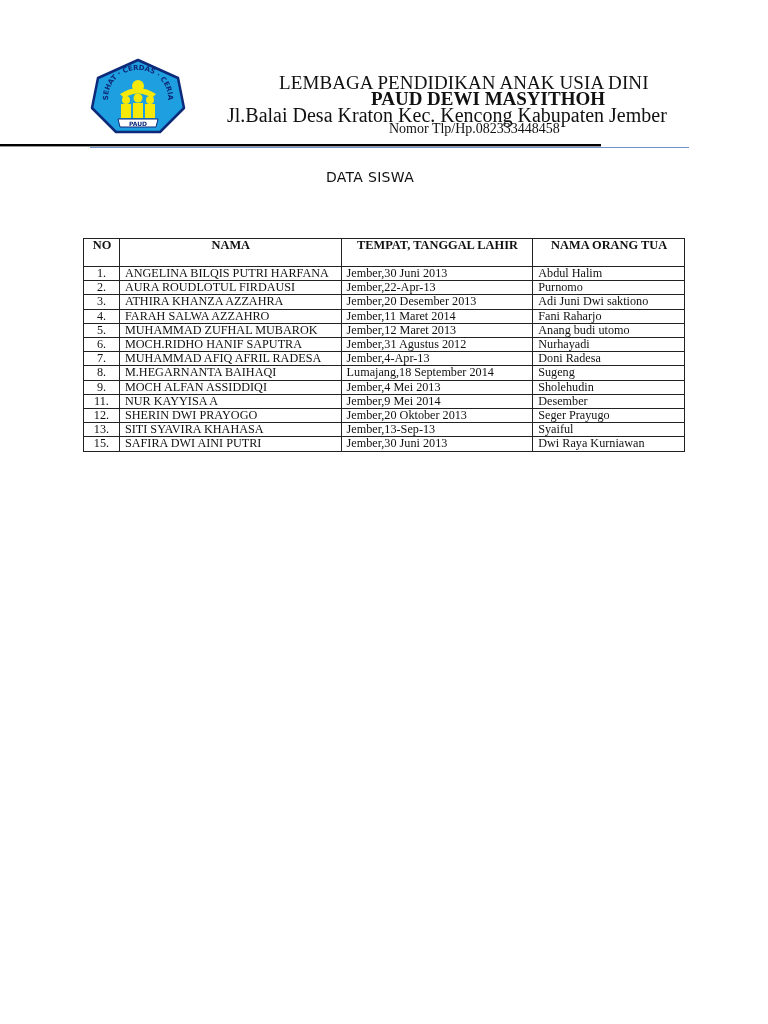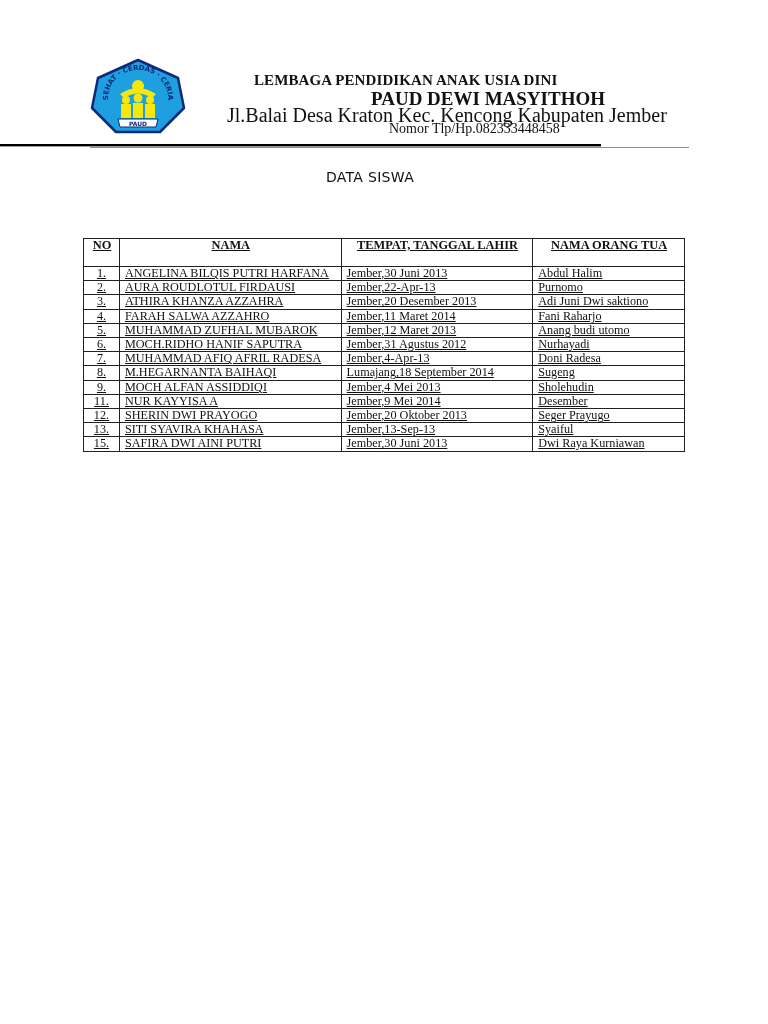--- a/index.html
+++ b/index.html
@@ -1,26 +1,26 @@
 <!DOCTYPE html>
 <html><head>
   <meta charset="utf-8">
   <style>
     html, body { margin: 0; padding: 0; background: #ffffff; }
     body { width: 768px; height: 1024px; position: relative; overflow: hidden; font-family: "Liberation Serif", serif; color: #111; }
     .logo { position: absolute; left: 90px; top: 58px; width: 96px; height: 76px; }
     .hdr { position: absolute; font-family: "Liberation Serif", serif; white-space: nowrap; }
-    .hdr-inst { left: 254px; top: 72px; font-size: 15px; font-weight: bold; letter-spacing: 0.1px; }
+    .hdr-inst { left: 279px; top: 72px; font-size: 19px; font-weight: normal; letter-spacing: 0.1px; }
     .hdr-school { left: 371px; top: 88px; font-size: 19px; font-weight: bold; }
     .hdr-addr { left: 227px; top: 104px; font-size: 20px; }
     .hdr-phone { left: 389px; top: 121px; font-size: 14px; }
     .rule-black { position: absolute; left: 0; top: 144px; width: 601px; height: 2px; background: #000; border-bottom: 1px solid #999; }
     .rule-blue { position: absolute; left: 90px; top: 147px; width: 599px; height: 1px; background: #6f93c8; }
     .doc-title { position: absolute; left: 0; width: 740px; top: 169px; text-align: center; font-family: "DejaVu Sans", sans-serif; font-size: 14px; letter-spacing: 0.3px; color: #111; }
-    table.siswa { position: absolute; left: 83px; top: 238px; width: 602px; border-collapse: collapse; font-family: "Liberation Serif", serif; font-size: 12.2px; line-height: 13.2px; text-decoration: underline; }
+    table.siswa { position: absolute; left: 83px; top: 238px; width: 602px; border-collapse: collapse; font-family: "Liberation Serif", serif; font-size: 12.2px; line-height: 13.2px; }
     table.siswa th, table.siswa td { border: 1px solid #222; padding: 0 4px 0 5px; vertical-align: bottom; }
     table.siswa th { font-weight: bold; vertical-align: top; text-align: center; font-size: 12.4px; height: 27px; padding-top: 0; }
     table.siswa td.no { text-align: center; vertical-align: top; width: 26px; padding: 0; }
     table.siswa td.nama { width: 212px; vertical-align: top; }
     table.siswa td.ttl { width: 182px; border-radius: 7px; }
     table.siswa td.ortu { width: 142px; }
     .col-no { width: 36px; }
     .col-nama { width: 222px; }
     .col-ttl { width: 192px; }
     .col-ortu { width: 152px; }

